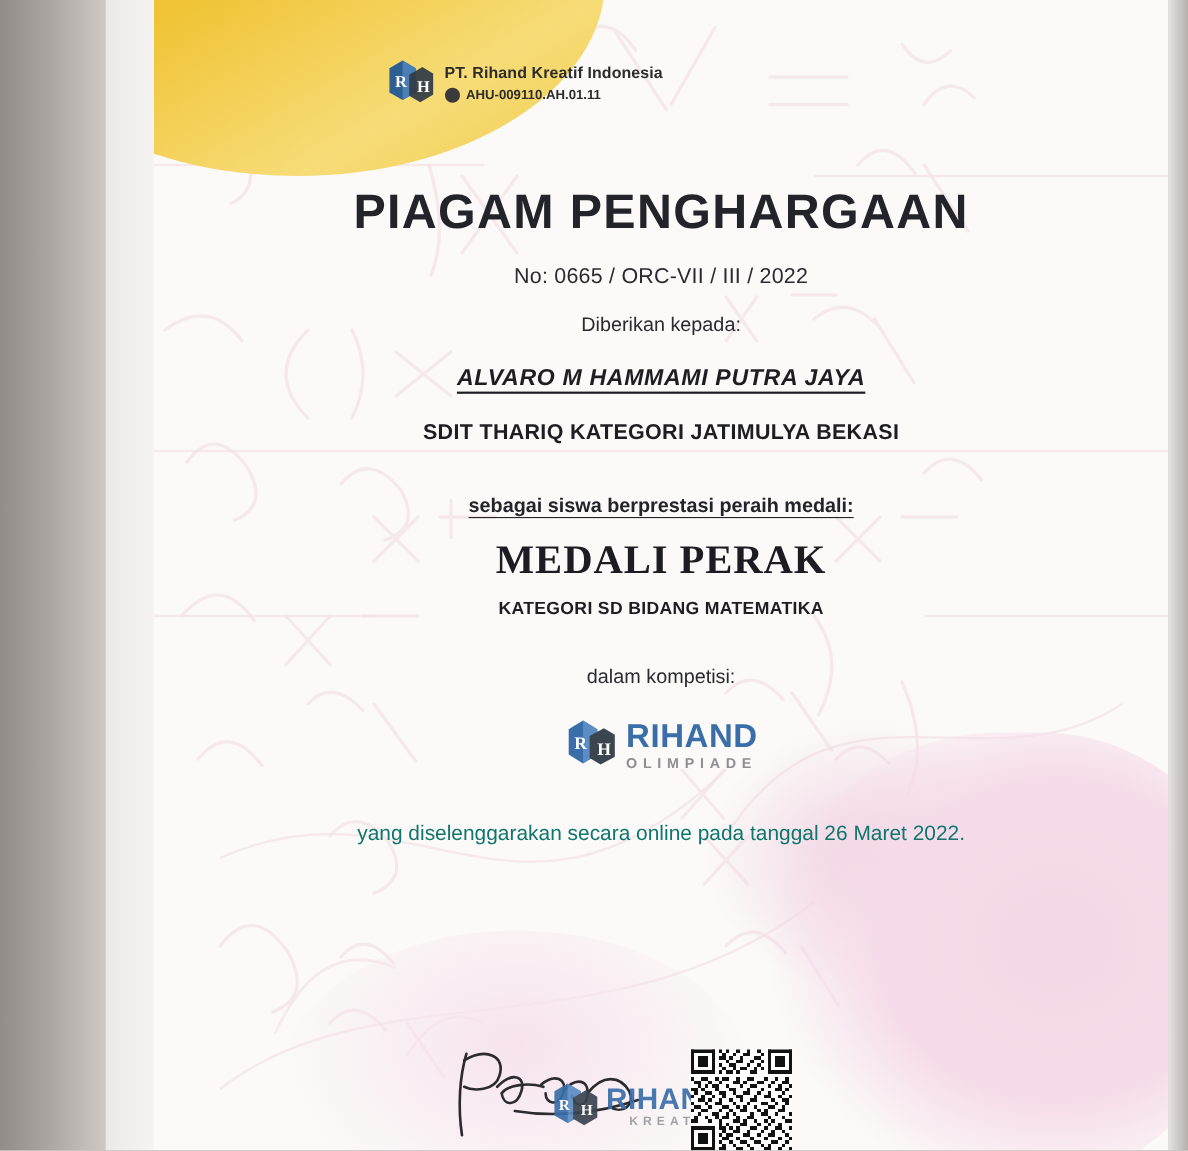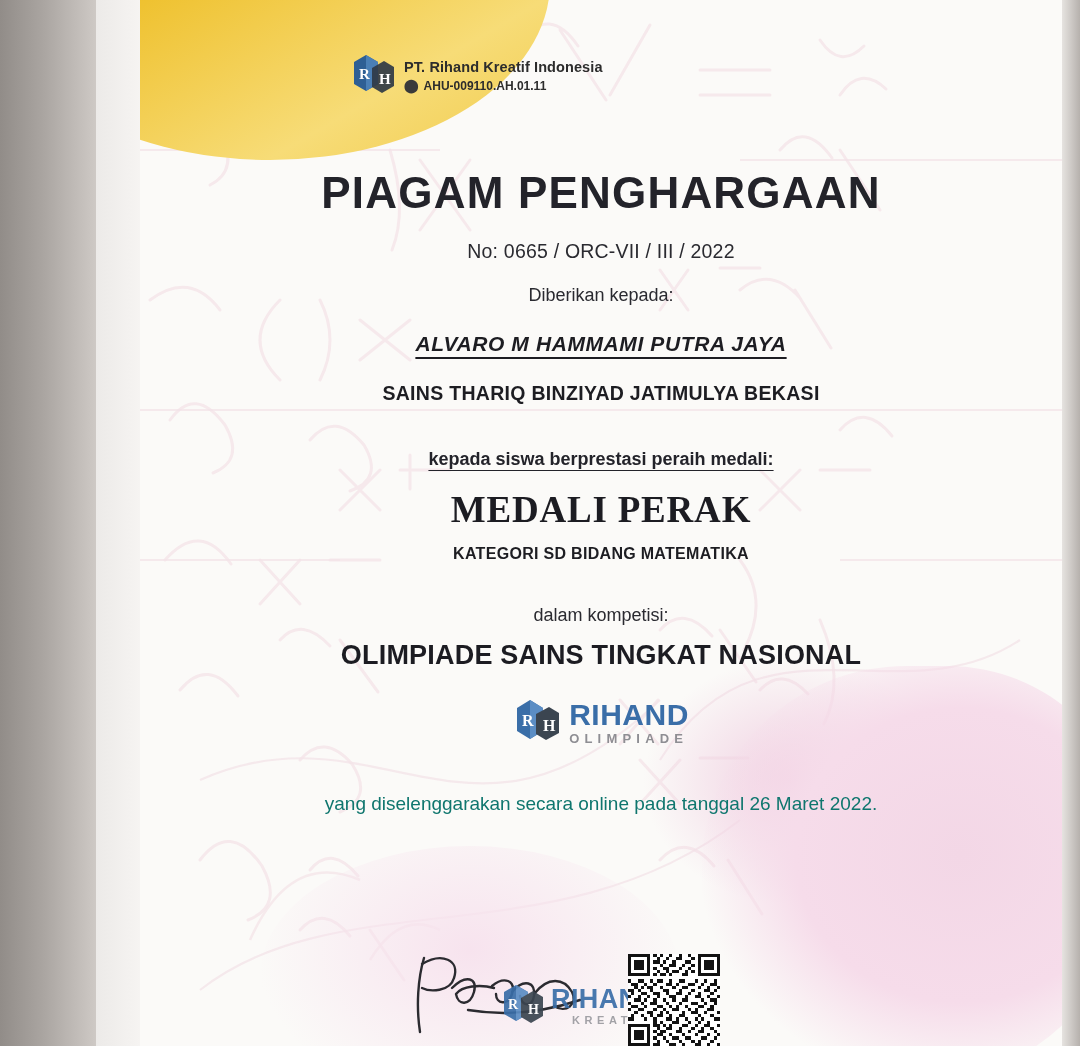--- a/index.html
+++ b/index.html
@@ -392,26 +392,25 @@
           <span>AHU-009110.AH.01.11</span>
         </div>
       </div>
     </div>
 
     <div class="content">
       <div class="title">PIAGAM PENGHARGAAN</div>
       <div class="subtitle-no">No: 0665 / ORC-VII / III / 2022</div>
       <div class="diberikan">Diberikan kepada:</div>
       <div class="recipient">ALVARO M HAMMAMI PUTRA JAYA</div>
-      <div class="school">SAINS THARIQ BINZIYAD JATIMULYA BEKASI</div>
-      <div class="sebagai">kepada siswa berprestasi peraih medali:</div>
+      <div class="school">SDIT THARIQ KATEGORI JATIMULYA BEKASI</div>
+      <div class="sebagai">sebagai siswa berprestasi peraih medali:</div>
       <div class="medal">MEDALI PERAK</div>
       <div class="category">KATEGORI SD BIDANG MATEMATIKA</div>
       <div class="dalam">dalam kompetisi:</div>
-      <div class="competition">OLIMPIADE SAINS TINGKAT NASIONAL</div>
 
       <div class="olimpiade-logo">
         <div class="ol-mark">
           <svg viewBox="0 0 46 50" xmlns="http://www.w3.org/2000/svg">
             <polygon points="4,11 17,3 30,11 30,34 17,42 4,34" fill="#3a6ea8"></polygon>
             <polygon points="17,3 30,11 30,34 17,42" fill="#5b8dc4"></polygon>
             <polygon points="23,17 36,10 46,16 46,36 33,43 23,37" fill="#3b4550"></polygon>
             <text x="9" y="29" font-family="Liberation Serif, serif" font-size="16" font-weight="bold" fill="#ffffff">R</text>
             <text x="30" y="34" font-family="Liberation Serif, serif" font-size="16" font-weight="bold" fill="#ffffff">H</text>
           </svg>

